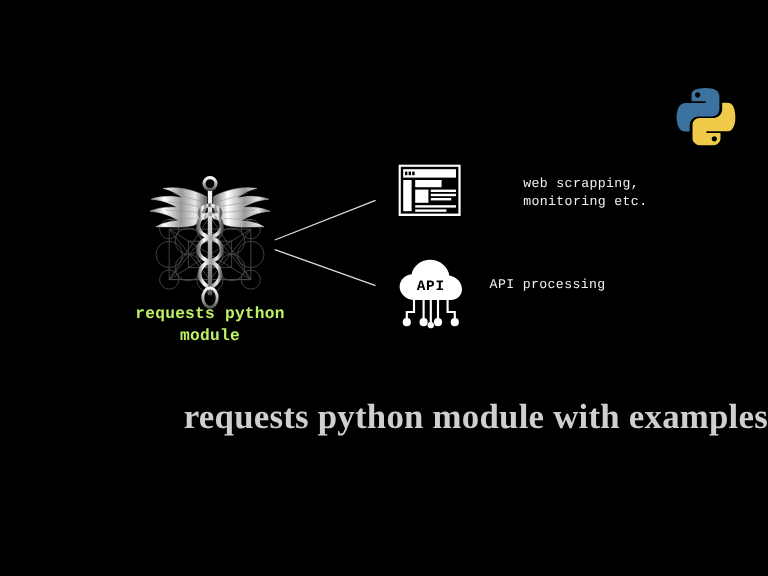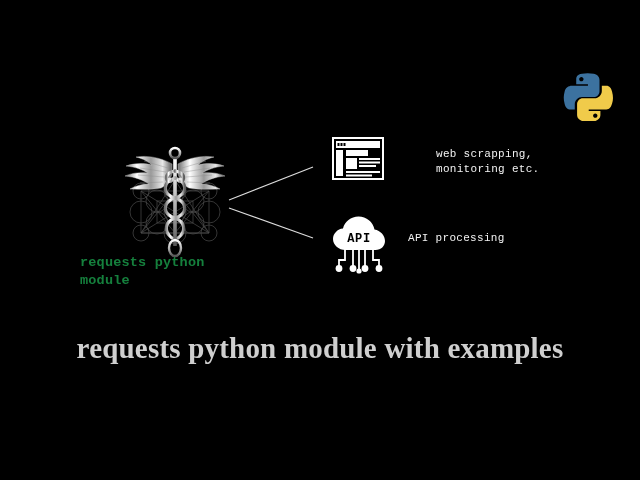--- a/index.html
+++ b/index.html
@@ -35,21 +35,22 @@
     left: 122px;
     top: 138px;
     width: 106px;
     height: 120px;
   }
   #caduceus-label {
     position: absolute;
     left: 80px;
     top: 254px;
     width: 190px;
-    color: #15803d;
+    text-align: center;
+    color: #bef264;
     font-family: "Liberation Mono", "DejaVu Sans Mono", monospace;
     font-size: 13.5px;
     font-weight: bold;
     line-height: 18px;
     letter-spacing: 0.2px;
     white-space: pre-line;
   }
 
   
   #connectors {
@@ -101,21 +102,21 @@
     letter-spacing: 0.3px;
     margin-left: 16px;
   }
 
   
   #main-title {
     position: absolute;
     left: 0;
     top: 332px;
     width: 640px;
-    text-align: center;
+    text-align: right;
     color: #cfcfcf;
     font-family: "Liberation Serif", "DejaVu Serif", serif;
     font-size: 29px;
     font-weight: bold;
     letter-spacing: 0.2px;
   }
 </style>
 </head>
 <body>
 

